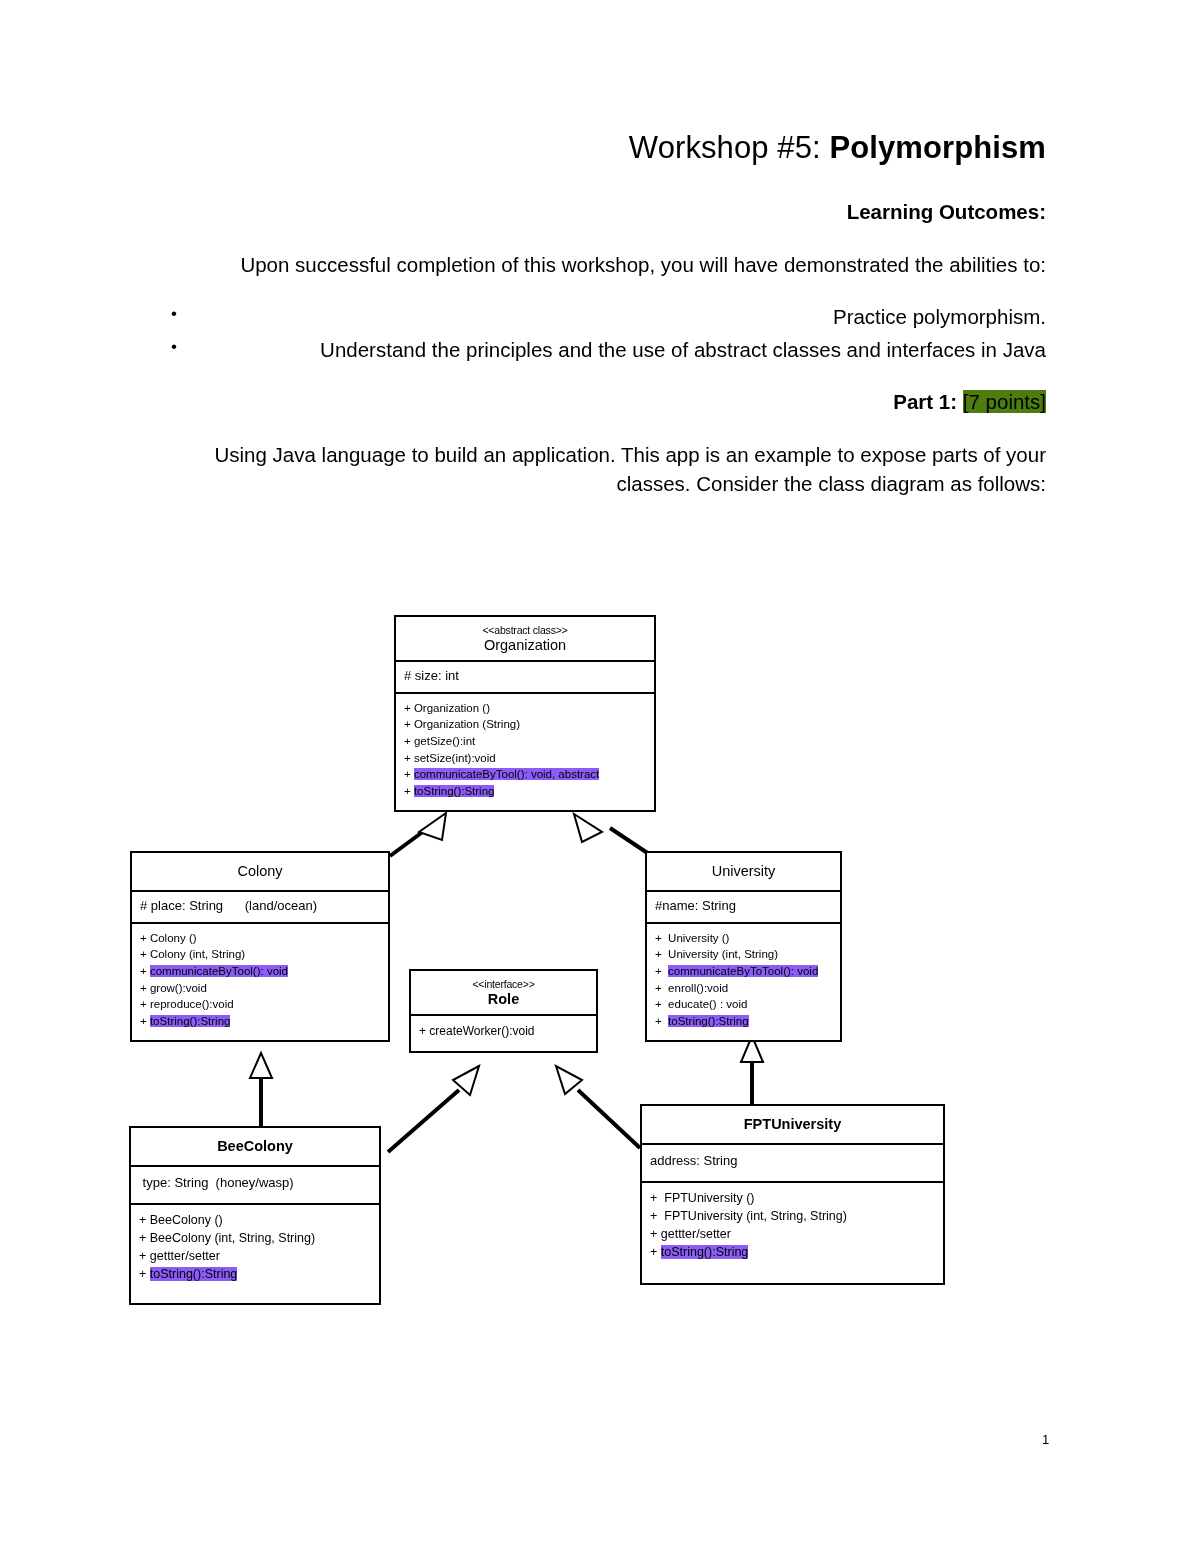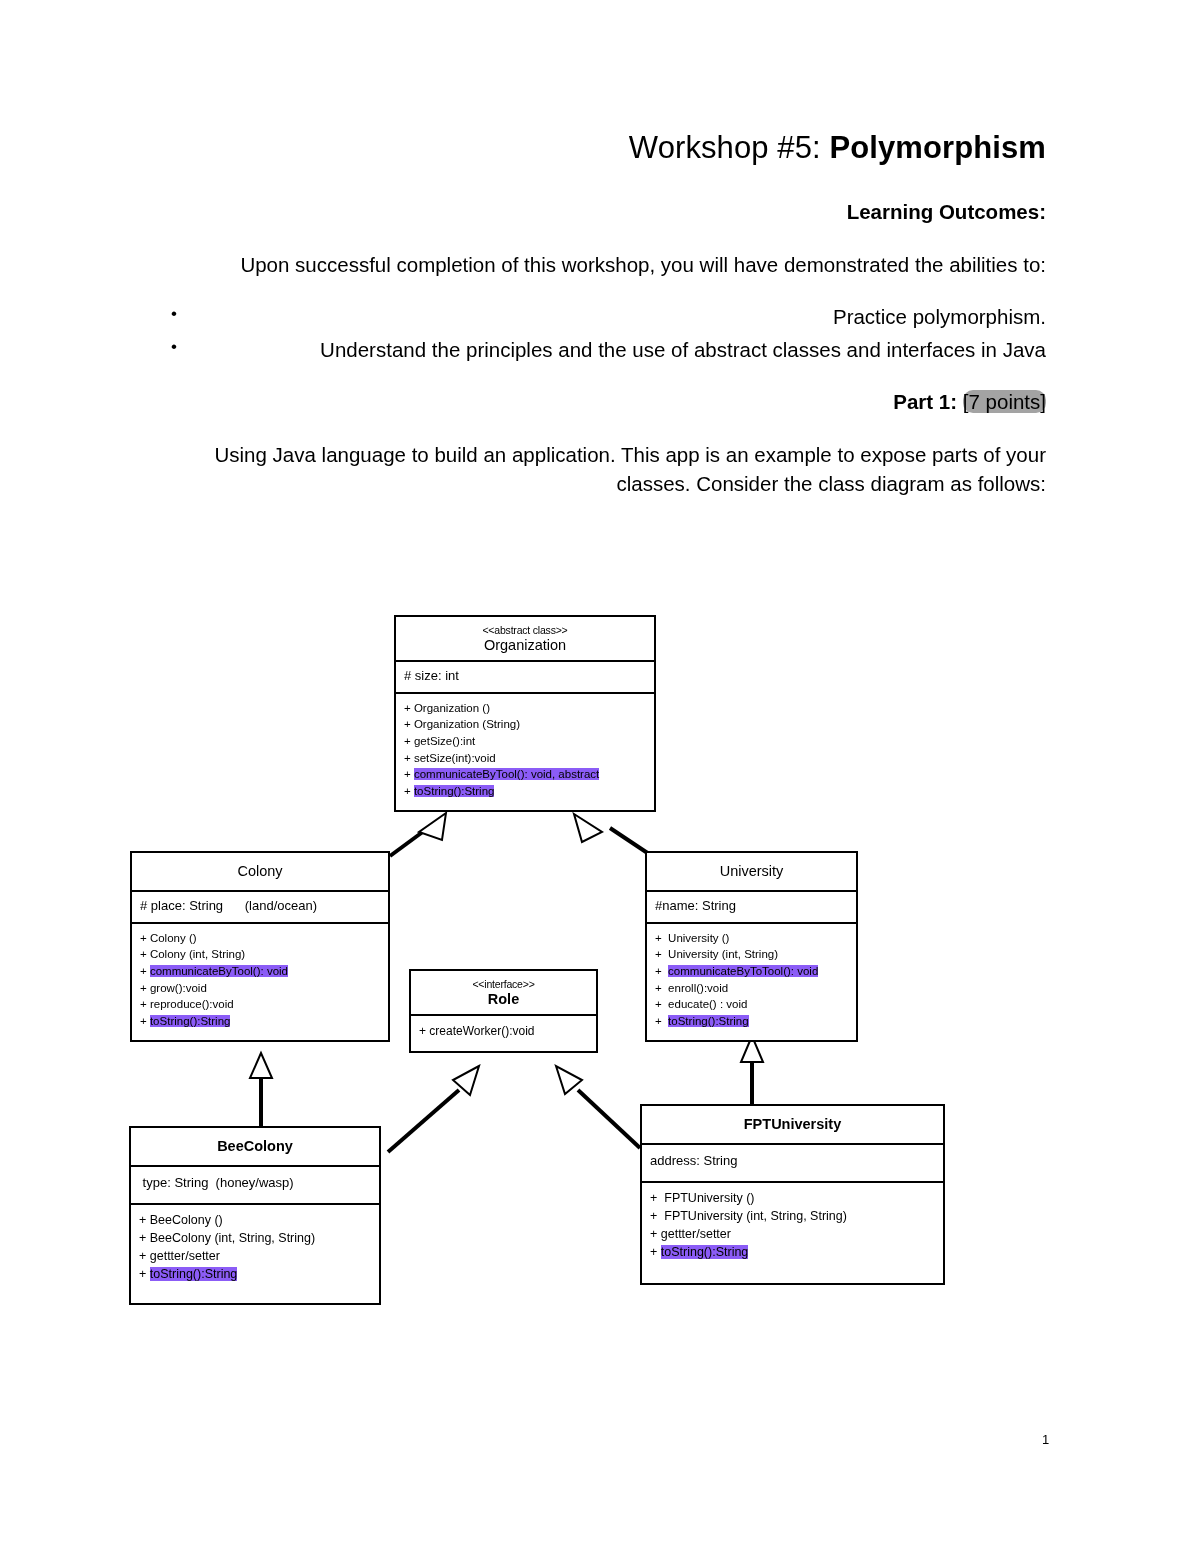--- a/index.html
+++ b/index.html
@@ -64,21 +64,21 @@
     position: absolute;
     left: 35px;
     top: -1px;
     font-size: 17px;
   }
   .part-line {
     font-size: 20.5px;
     margin: 12px 0 26px 0;
   }
   .part-line .bold { font-weight: bold; }
-  .hl { background: #a3a3a3; border-radius: 10px; }
+  .hl { background: #4d7c0f; }
 
   
   .diagram {
     position: absolute;
     left: 0;
     top: 0;
     width: 1200px;
     height: 1553px;
     pointer-events: none;
   }
@@ -210,21 +210,21 @@
       <div class="uml-ops">
         <span class="op">+ Colony ()</span>
         <span class="op">+ Colony (int, String)</span>
         <span class="op"><span>+ </span><span class="mark">communicateByTool(): void</span></span>
         <span class="op">+ grow():void</span>
         <span class="op">+ reproduce():void</span>
         <span class="op"><span>+ </span><span class="mark">toString():String</span></span>
       </div>
     </div>
 
-    <div class="uml-box" style="left:645px; top:851px; width:213px;">
+    <div class="uml-box" style="left:645px; top:851px; width:197px;">
       <div class="uml-head" style="padding-top:9px;padding-bottom:9px;">
         <span class="cls-name">University</span>
       </div>
       <div class="uml-attrs">
         <div>#name: String</div>
       </div>
       <div class="uml-ops">
         <span class="op">+  University ()</span>
         <span class="op">+  University (int, String)</span>
         <span class="op"><span>+  </span><span class="mark">communicateByToTool(): void</span></span>

